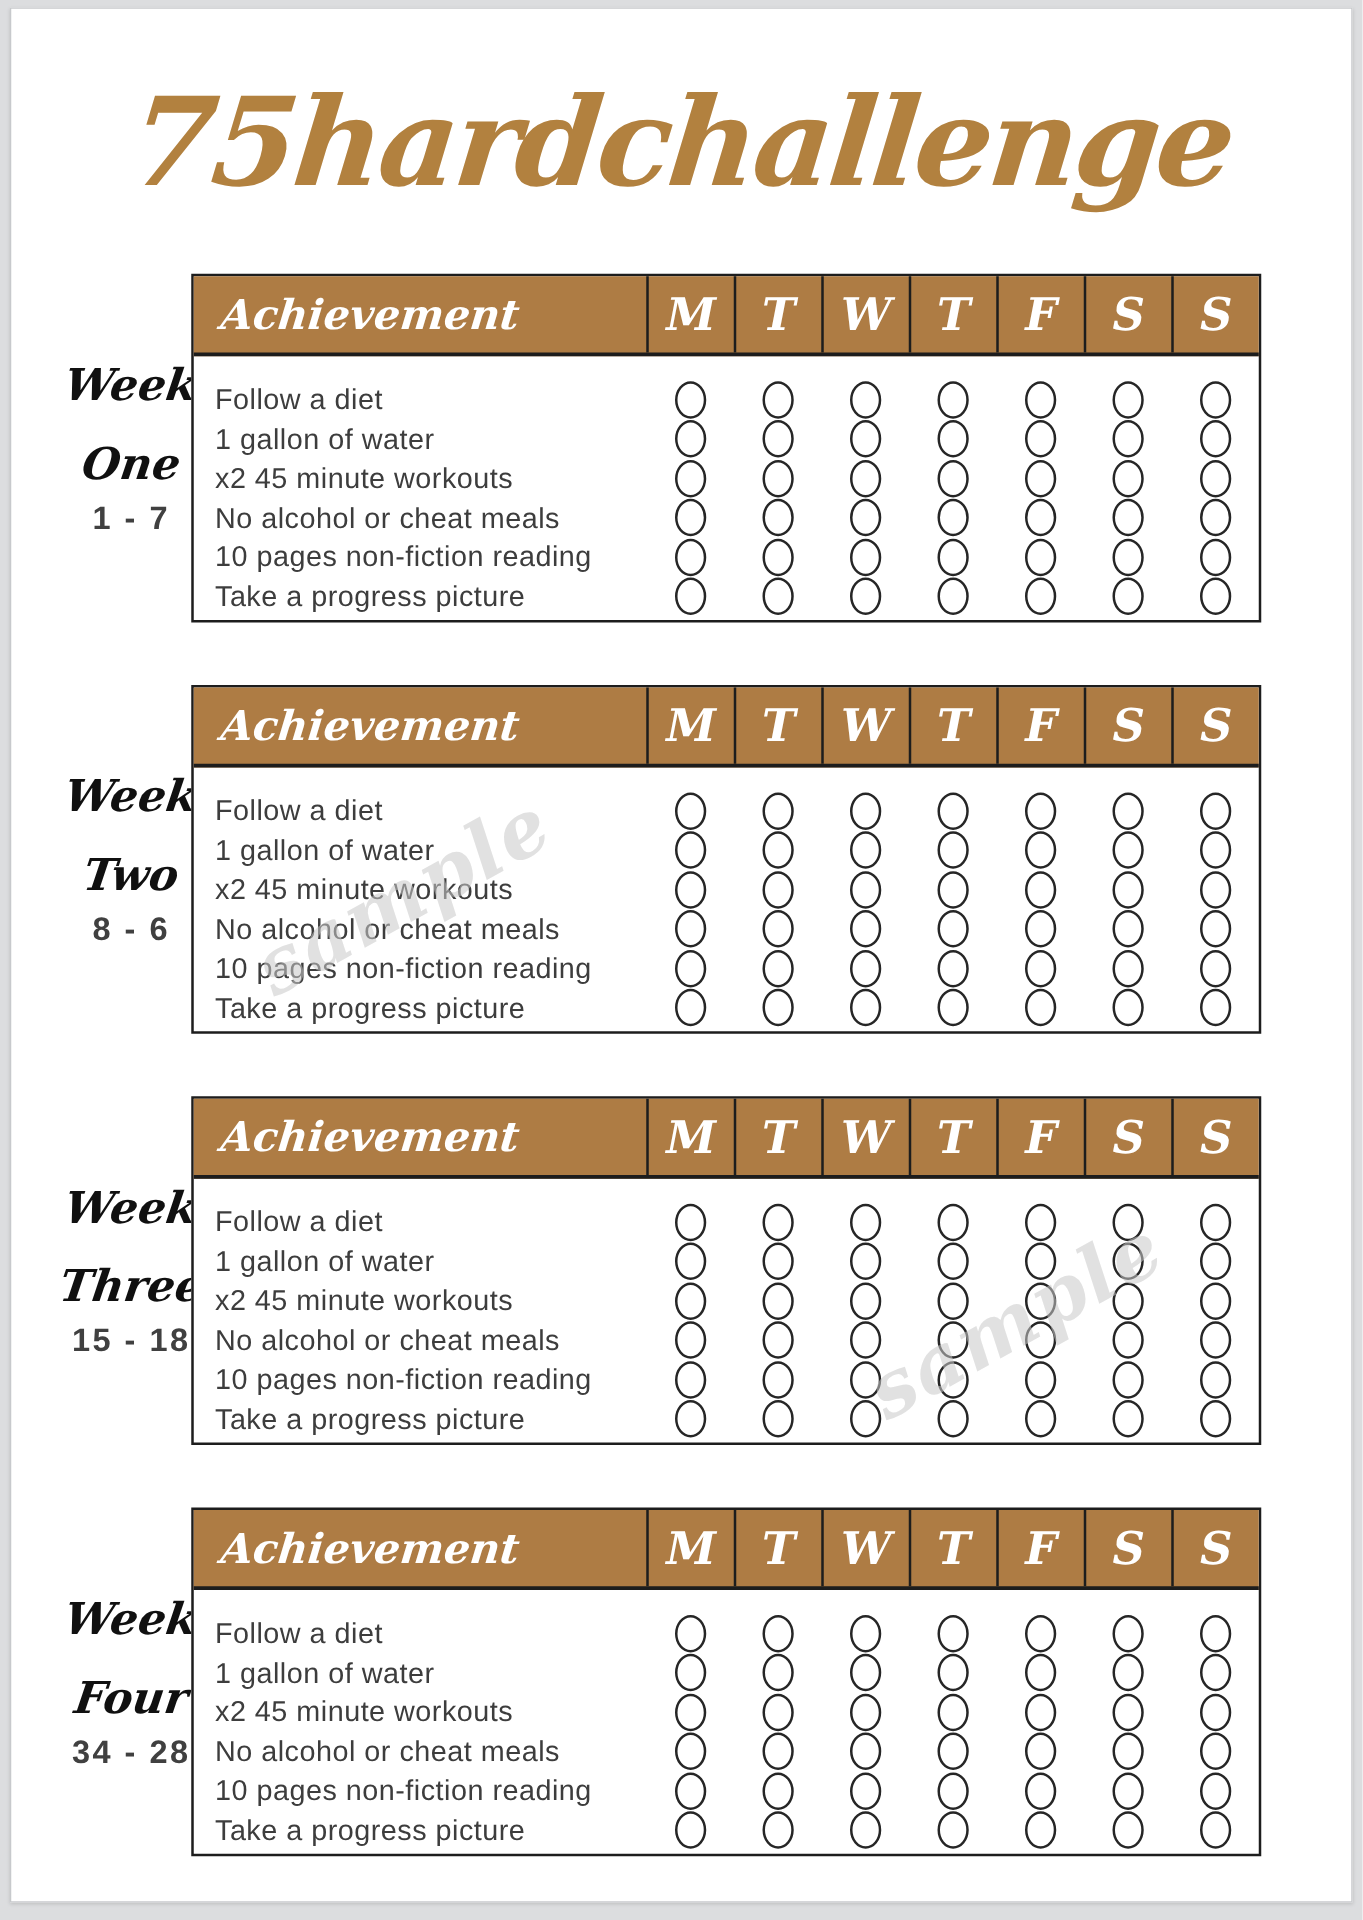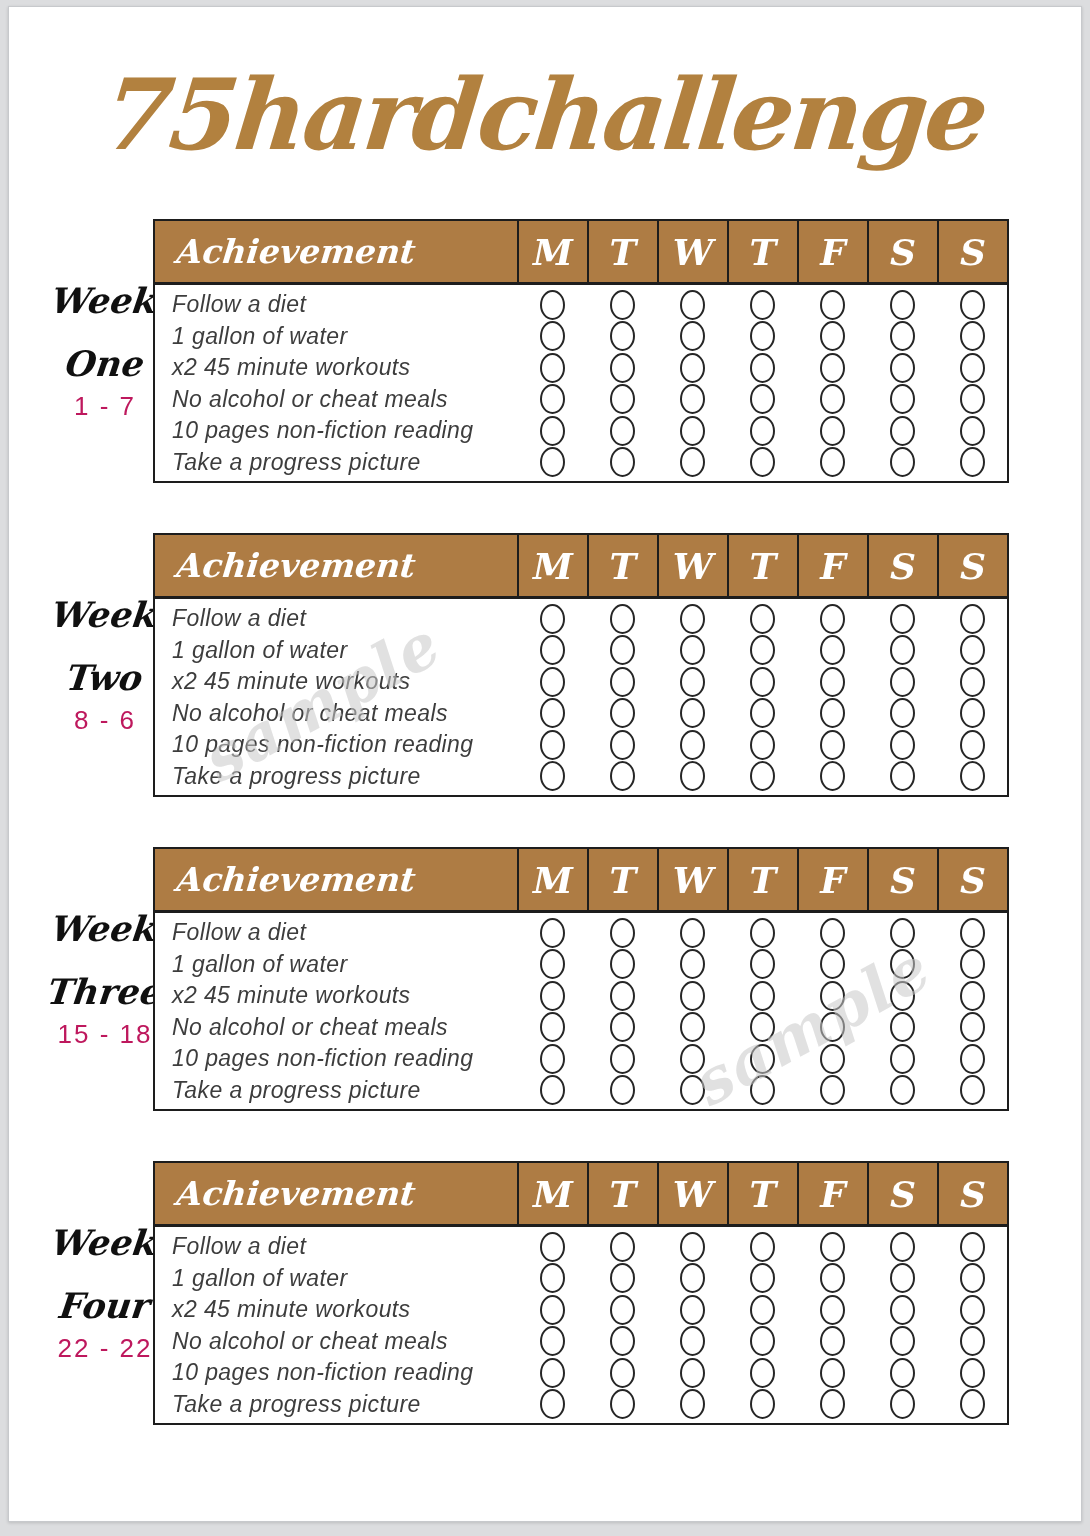--- a/index.html
+++ b/index.html
@@ -42,21 +42,21 @@
   .week-label {
     width:144px;
     display:flex;
     flex-direction:column;
     align-items:center;
     padding-left:48px;
     flex-shrink:0;
   }
   .wlab { font-size:35px; font-weight:700; color:#101010; transform:skewX(-8deg); }
   .wname { font-size:35px; font-weight:700; color:#101010; margin-top:22px; transform:skewX(-8deg); }
-  .wrange { font-size:26px; color:#be185d; margin-top:7px; letter-spacing:2px; white-space:nowrap; }
+  .wrange { font-size:26px; color:#404040; margin-top:7px; letter-spacing:2px; white-space:nowrap;font-weight:bold; }
   .tbl {
     width:856px;
     border:2px solid #1d1d1d;
     background:#ffffff;
     position:relative;
     flex-shrink:0;
   }
   .thead {
     display:flex;
     height:64px;
@@ -75,21 +75,21 @@
   .daycell {
     width:70px;
     border-left:2px solid #1d1d1d;
     display:flex;
     align-items:center;
     justify-content:center;
     font-size:36px;
     font-weight:700;
     color:#ffffff;
   }
-  .tbody { padding:4px 0 3px 0;font-style:italic; }
+  .tbody { padding:19px 0 3px 0; }
   .trow {
     display:flex;
     align-items:center;
     height:31.5px;
   }
   .task {
     width:362px;
     padding-left:17px;
     font-size:23px;
     color:#3d3d3d;
@@ -622,21 +622,21 @@
               </div>
             </div>
           </div>
           <div class="wm wm-2 script" style="color: rgb(201, 201, 201);">sample</div>
         </div>
       </div>
       <div class="week-row">
         <div class="week-label">
           <div class="wlab script">Week</div>
           <div class="wname script">Four</div>
-          <div class="wrange">22 - 22</div>
+          <div class="wrange">34 - 28</div>
         </div>
         <div class="tbl">
           <div class="thead" style="background: rgb(174, 124, 68);">
             <div class="ach script">Achievement</div>
             <div class="daycell script">M</div>
             <div class="daycell script">T</div>
             <div class="daycell script">W</div>
             <div class="daycell script">T</div>
             <div class="daycell script">F</div>
             <div class="daycell script">S</div>

